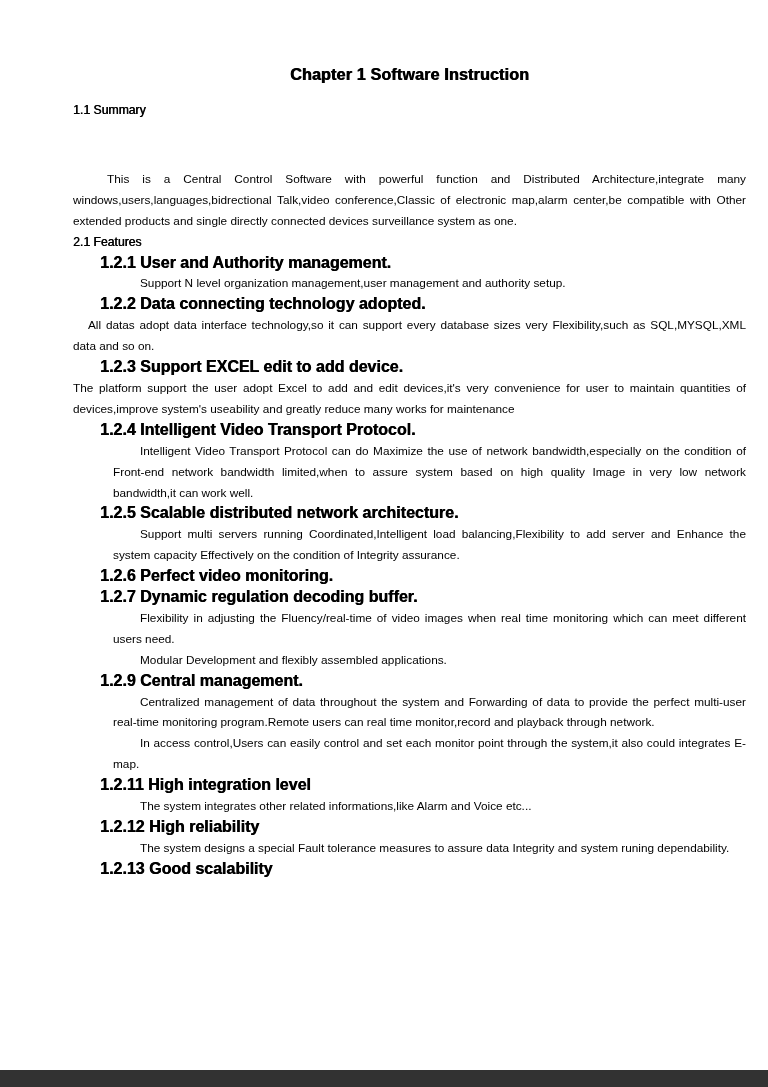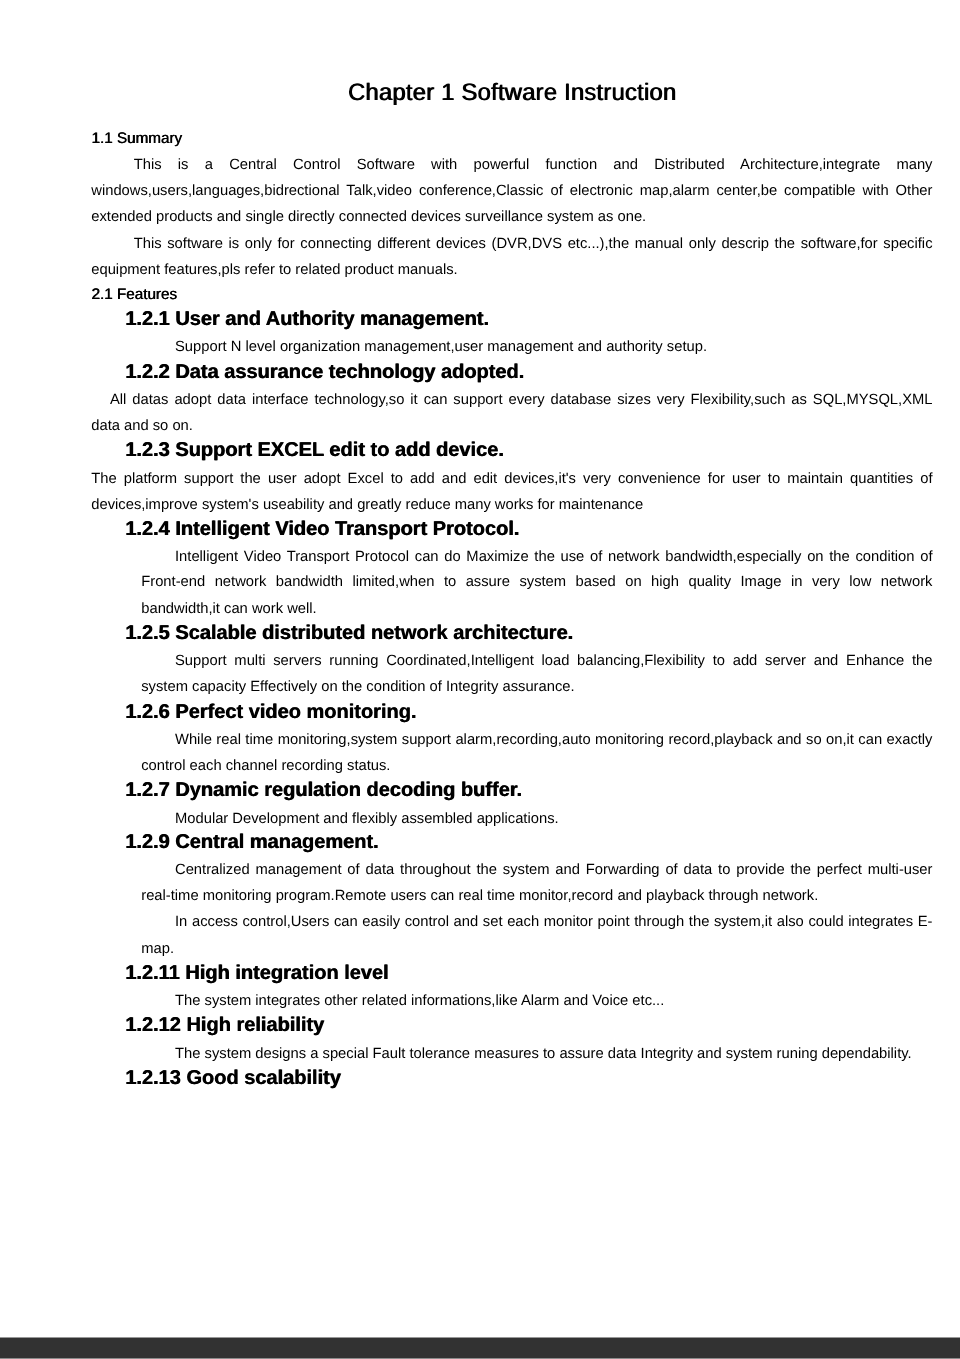--- a/index.html
+++ b/index.html
@@ -22,41 +22,42 @@
     left: 73px;
     top: 62px;
     width: 673px;
     color: #000000;
     font-size: 11.8px;
     line-height: 20.9px;
   }
   .blk { margin: 0; }
   .title {
     text-align: center;
-    font-weight: normal;
-    font-size: 19px;
+    font-weight: bold;
+    font-size: 16px;
     line-height: 26px;
     margin: 0 0 12px 0;
     text-shadow: 0.7px 0 0 #000;
     letter-spacing: 0.2px;
   }
   .h1 {
     font-weight: normal;
     font-size: 12.2px;
     text-shadow: 0.5px 0 0 #000;
   }
   .h2 {
     font-weight: bold;
     font-size: 16px;
     margin-left: 27px;
     text-shadow: 0.5px 0 0 #000;
   }
   .p-j1 {
     text-align: justify;
     text-indent: 34px;
+    margin-top: 48px;
   }
   .p-j {
     text-align: justify;
     text-indent: 27px;
     margin-left: 40px;
   }
   .p-j-sm {
     text-align: justify;
     text-indent: 15px;
   }
@@ -73,35 +74,34 @@
   }
 </style>
 </head>
 <body style="background: rgb(255, 255, 255);">
 
 <div class="page">
   <div class="content" id="doc-content" style="color: rgb(0, 0, 0);">
       <div class="blk title">Chapter 1 Software Instruction</div>
       <div class="blk h1">1.1 Summary</div>
       <div class="blk p-j1">This is a Central Control Software with powerful function and Distributed Architecture,integrate many windows,users,languages,bidrectional Talk,video conference,Classic of electronic map,alarm center,be compatible with Other extended products and single directly connected devices surveillance system as one.</div>
-      <div class="blk p-j1">This software is only for connecting different devices (DVR,DVS etc...),the manual only descrip the software,for specific equipment features,pls refer to related product manuals.</div>
       <div class="blk h1">2.1 Features</div>
       <div class="blk h2">1.2.1 User and Authority management.</div>
       <div class="blk p-j">Support N level organization management,user management and authority setup.</div>
-      <div class="blk h2">1.2.2 Data assurance technology adopted.</div>
+      <div class="blk h2">1.2.2 Data connecting technology adopted.</div>
       <div class="blk p-j-sm">All datas adopt data interface technology,so it can support every database sizes very Flexibility,such as SQL,MYSQL,XML data and so on.</div>
       <div class="blk h2">1.2.3 Support EXCEL edit to add device.</div>
       <div class="blk p-flush">The platform support the user adopt Excel to add and edit devices,it's very convenience for user to maintain quantities of devices,improve system's useability and greatly reduce many works for maintenance</div>
       <div class="blk h2">1.2.4 Intelligent Video Transport Protocol.</div>
       <div class="blk p-j">Intelligent Video Transport Protocol can do Maximize the use of network bandwidth,especially on the condition of Front-end network bandwidth limited,when to assure system based on high quality Image in very low network bandwidth,it can work well.</div>
       <div class="blk h2">1.2.5 Scalable distributed network architecture.</div>
       <div class="blk p-j">Support multi servers running Coordinated,Intelligent load balancing,Flexibility to add server and Enhance the system capacity Effectively on the condition of Integrity assurance.</div>
       <div class="blk h2">1.2.6 Perfect video monitoring.</div>
-      <div class="blk p-j">While real time monitoring,system support alarm,recording,auto monitoring record,playback and so on,it can exactly control each channel recording status.</div>
       <div class="blk h2">1.2.7 Dynamic regulation decoding buffer.</div>
+      <div class="blk p-j">Flexibility in adjusting the Fluency/real-time of video images when real time monitoring which can meet different users need.</div>
       <div class="blk p-j">Modular Development and flexibly assembled applications.</div>
       <div class="blk h2">1.2.9 Central management.</div>
       <div class="blk p-j">Centralized management of data throughout the system and Forwarding of data to provide the perfect multi-user real-time monitoring program.Remote users can real time monitor,record and playback through network.</div>
       <div class="blk p-j">In access control,Users can easily control and set each monitor point through the system,it also could integrates E-map.</div>
       <div class="blk h2">1.2.11 High integration level</div>
       <div class="blk p-j">The system integrates other related informations,like Alarm and Voice etc...</div>
       <div class="blk h2">1.2.12 High reliability</div>
       <div class="blk p-j">The system designs a special Fault tolerance measures to assure data Integrity and system runing dependability.</div>
       <div class="blk h2">1.2.13 Good scalability</div>
     </div>

